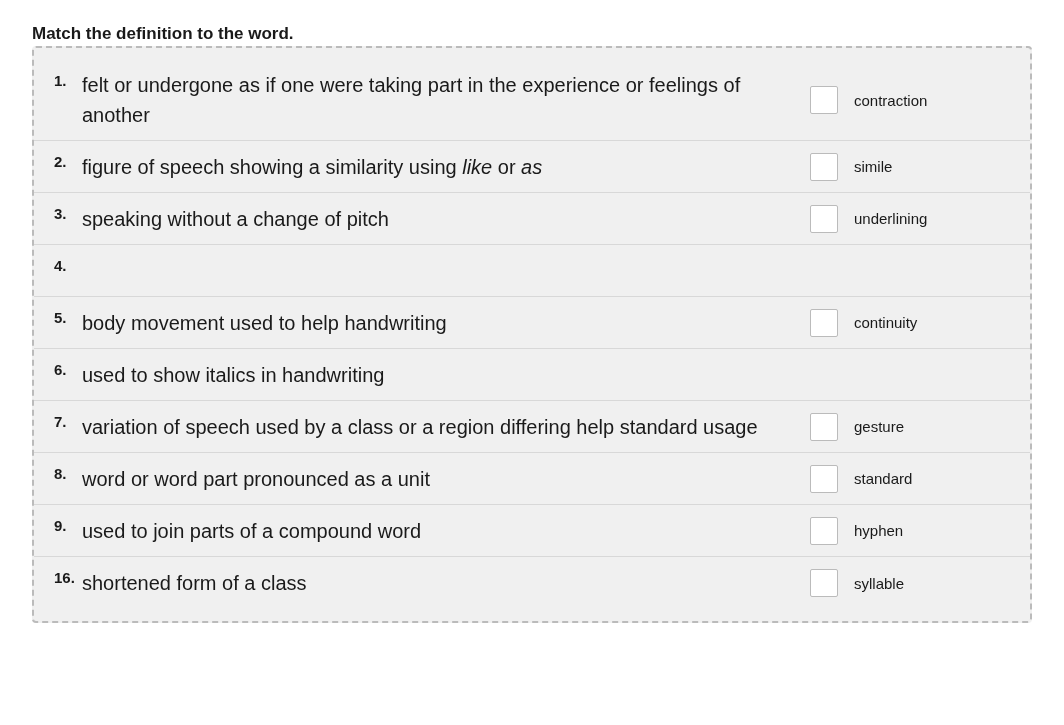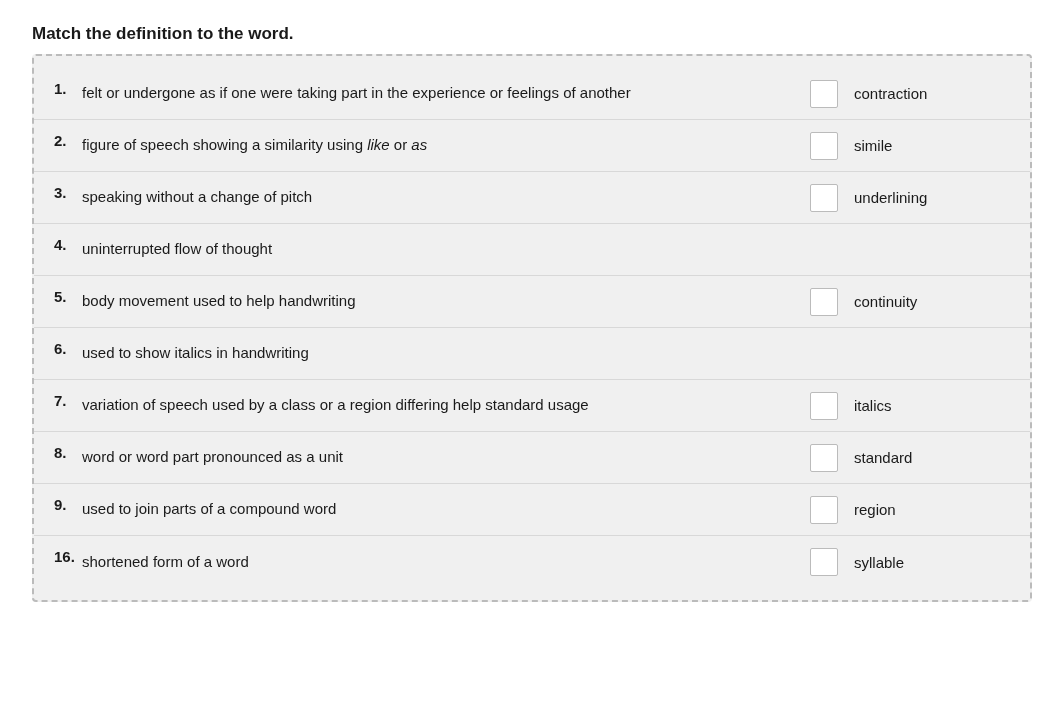--- a/index.html
+++ b/index.html
@@ -10,21 +10,21 @@
     body {
       font-family: Arial, sans-serif;
       background: #fff;
       padding: 24px 32px;
       color: #1a1a1a;
       font-size: 15px;
     }
     h1.page-title {
       font-size: 17px;
       font-weight: bold;
-      margin-bottom: 10px;
+      margin-bottom: 2px;
     }
     .match-container {
       background: #f0f0f0;
       border: 2px dashed #bbb;
       border-radius: 4px;
       padding: 12px 0;
       display: flex;
       flex-direction: column;
     }
     .match-row {
@@ -40,21 +40,21 @@
     .row-number {
       font-weight: bold;
       min-width: 48px;
       padding-left: 20px;
       font-size: 15px;
       align-self: flex-start;
       padding-top: 2px;
     }
     .definition {
       flex: 1;
-      font-size: 15px;
+      font-size: 20px;
       line-height: 1.5;
       padding-right: 16px;
     }
     .definition em {
     }
     .answer-area {
       display: flex;
       align-items: center;
       min-width: 200px;
       justify-content: flex-start;
@@ -98,59 +98,58 @@
     <div class="match-row">
       <div class="row-number">3.</div>
       <div class="definition">speaking without a change of pitch</div>
       <div class="answer-area">
         <div class="answer-box"></div>
         <span class="answer-label">underlining</span>
       </div>
     </div>
     <div class="match-row">
       <div class="row-number">4.</div>
-      <div class="definition">uninterrupted flow of thought</div>
     </div>
     <div class="match-row">
       <div class="row-number">5.</div>
       <div class="definition">body movement used to help handwriting</div>
       <div class="answer-area">
         <div class="answer-box"></div>
         <span class="answer-label">continuity</span>
       </div>
     </div>
     <div class="match-row">
       <div class="row-number">6.</div>
       <div class="definition">used to show italics in handwriting</div>
     </div>
     <div class="match-row">
       <div class="row-number">7.</div>
       <div class="definition">variation of speech used by a class or a region differing help standard usage</div>
       <div class="answer-area">
         <div class="answer-box"></div>
-        <span class="answer-label">italics</span>
+        <span class="answer-label">gesture</span>
       </div>
     </div>
     <div class="match-row">
       <div class="row-number">8.</div>
       <div class="definition">word or word part pronounced as a unit</div>
       <div class="answer-area">
         <div class="answer-box"></div>
         <span class="answer-label">standard</span>
       </div>
     </div>
     <div class="match-row">
       <div class="row-number">9.</div>
       <div class="definition">used to join parts of a compound word</div>
       <div class="answer-area">
         <div class="answer-box"></div>
-        <span class="answer-label">region</span>
+        <span class="answer-label">hyphen</span>
       </div>
     </div>
     <div class="match-row">
       <div class="row-number">16.</div>
-      <div class="definition">shortened form of a word</div>
+      <div class="definition">shortened form of a class</div>
       <div class="answer-area">
         <div class="answer-box"></div>
         <span class="answer-label">syllable</span>
       </div>
     </div>
   </div>
 
 </body></html>

